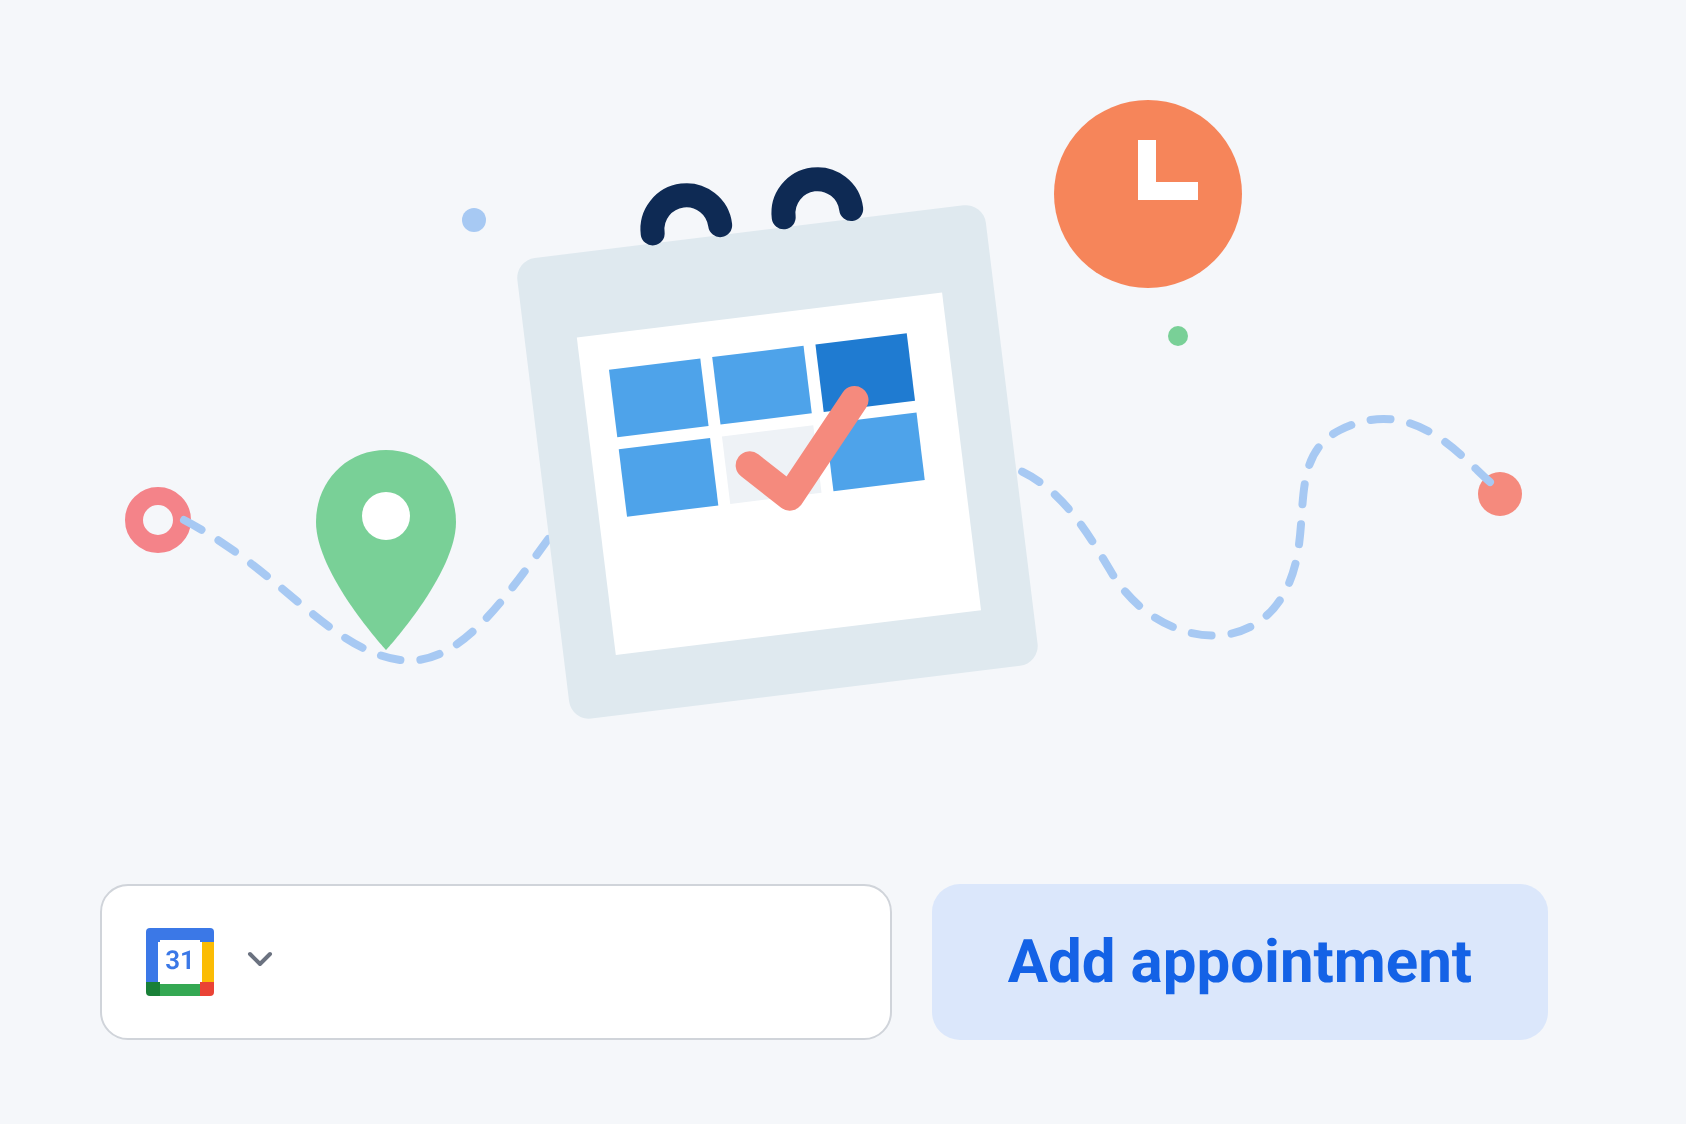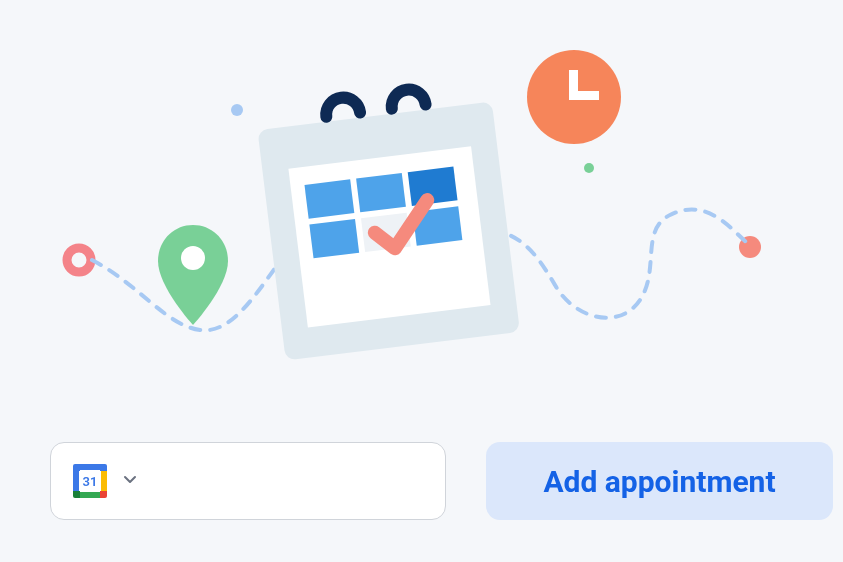--- a/index.html
+++ b/index.html
@@ -18,21 +18,21 @@
     left: 0;
     right: 0;
     height: 360px;
   }
   .controls {
     position: absolute;
     bottom: 42px;
     left: 50px;
     right: 50px;
     display: flex;
-    gap: 40px;
+    gap: 20px;
     align-items: stretch;
   }
   .dropdown {
     flex: 0 0 auto;
     width: 396px;
     height: 78px;
     background: #fff;
     border: 1.5px solid #d0d4da;
     border-radius: 14px;
     display: flex;
@@ -52,21 +52,21 @@
     font-size: 30px;
     color: #2a2d34;
     font-weight: 400;
   }
   .dropdown .chev {
     flex: 0 0 auto;
     color: #6b7280;
   }
   .add-btn {
     flex: 0 0 auto;
-    width: 347px;
+    width: 308px;
     height: 78px;
     background: #dbe7fb;
     border-radius: 14px;
     display: flex;
     align-items: center;
     justify-content: center;
     font-size: 30px;
     font-weight: 700;
     color: #1462e6;
     cursor: pointer;

